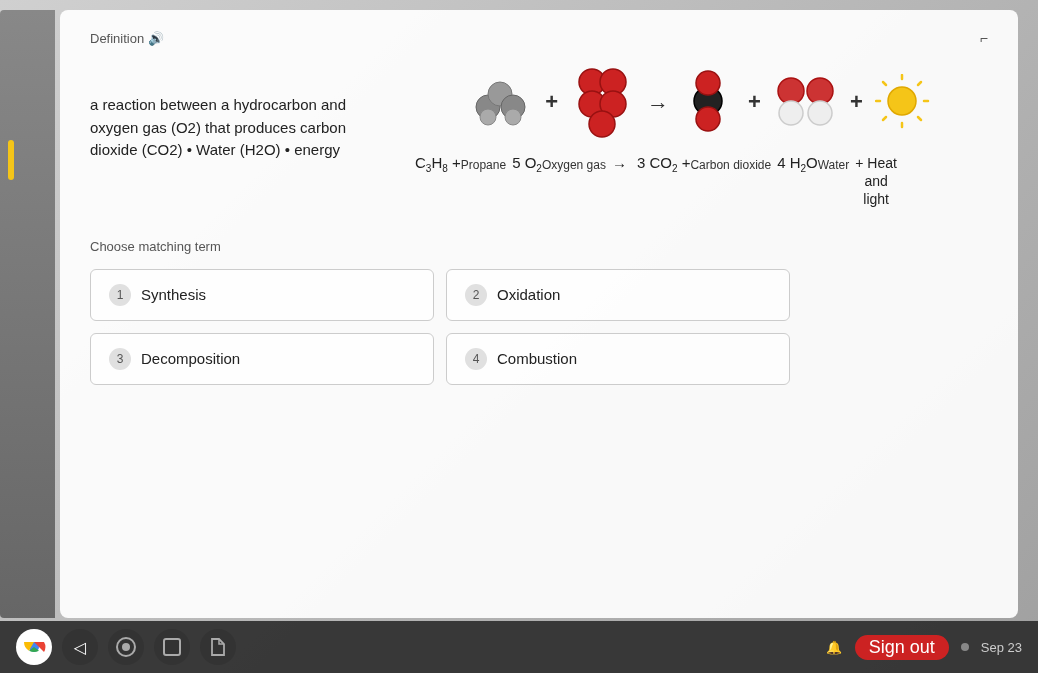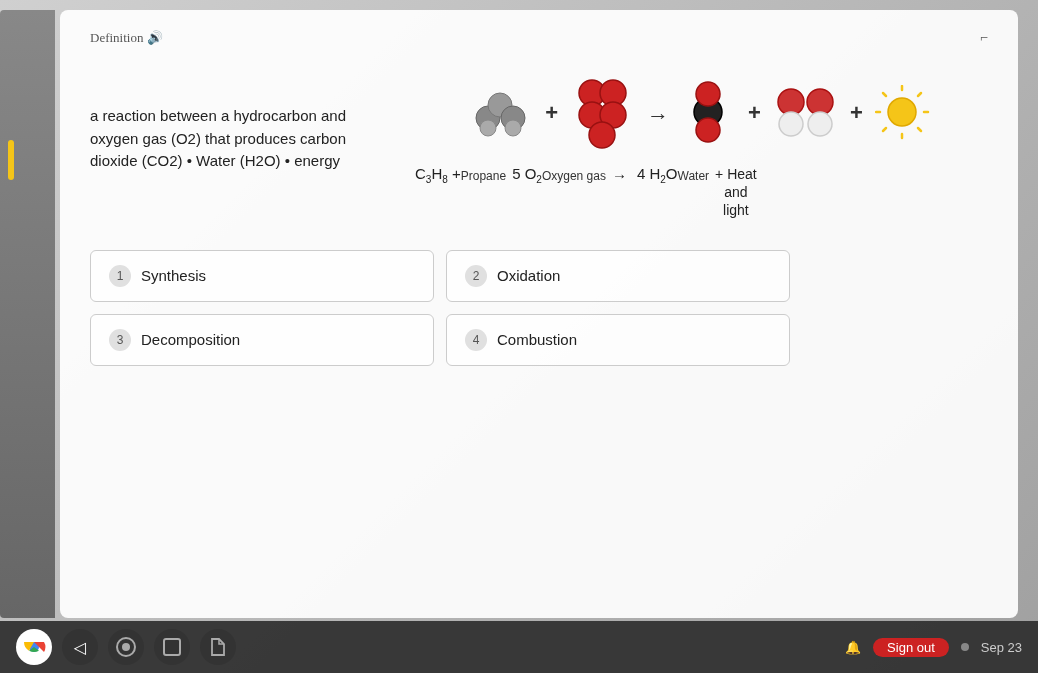--- a/index.html
+++ b/index.html
@@ -29,22 +29,21 @@
       background: rgba(255,255,255,0.92);
       border-radius: 8px;
       padding: 20px 30px;
     }
 
     
     .top-bar {
       display: flex;
       justify-content: space-between;
       align-items: center;
-      margin-bottom: 19px;
-      font-family: Liberation Serif, serif;
+      margin-bottom: 8px;
     }
 
     .definition-label {
       font-size: 13px;
       color: #555;
       display: flex;
       align-items: center;
       gap: 4px;
     }
 
@@ -214,21 +213,21 @@
       align-items: center;
       gap: 12px;
     }
 
     .sign-out-btn {
       background: #cc2222;
       color: white;
       border: none;
       border-radius: 20px;
       padding: 2px 14px;
-      font-size: 13px;
+      font-size: 18px;
       cursor: pointer;
     }
 
     .taskbar-time {
       color: #ccc;
       font-size: 13px;
     }
 
     .taskbar-dot {
       width: 8px;
@@ -371,35 +370,40 @@
             <span class="chem-name">Propane</span>
           </div>
 
           <div class="chem-term" style="min-width:55px;">
             <span class="chem-formula">5 O<sub>2</sub></span>
             <span class="chem-name">Oxygen gas</span>
           </div>
 
           <div style="font-size:15px; padding-top:0; padding-right:4px;">→</div>
 
+          <div class="chem-term" style="min-width:70px;">
+            <span class="chem-formula">3 CO<sub>2</sub> +</span>
+            <span class="chem-name">Carbon dioxide</span>
+          </div>
 
           <div class="chem-term" style="min-width:55px;">
             <span class="chem-formula">4 H<sub>2</sub>O</span>
             <span class="chem-name">Water</span>
           </div>
 
           <div class="chem-term" style="min-width:70px;">
             <span class="chem-formula heat-light">+ Heat<br>and<br>light</span>
           </div>
 
         </div>
 
       </div>
     </div>
 
+    <div class="choose-label">Choose matching term</div>
 
     <div class="options-grid">
 
       <button class="option-btn">
         <span class="option-num">1</span>
         <span>Synthesis</span>
       </button>
 
       <button class="option-btn">
         <span class="option-num">2</span>

